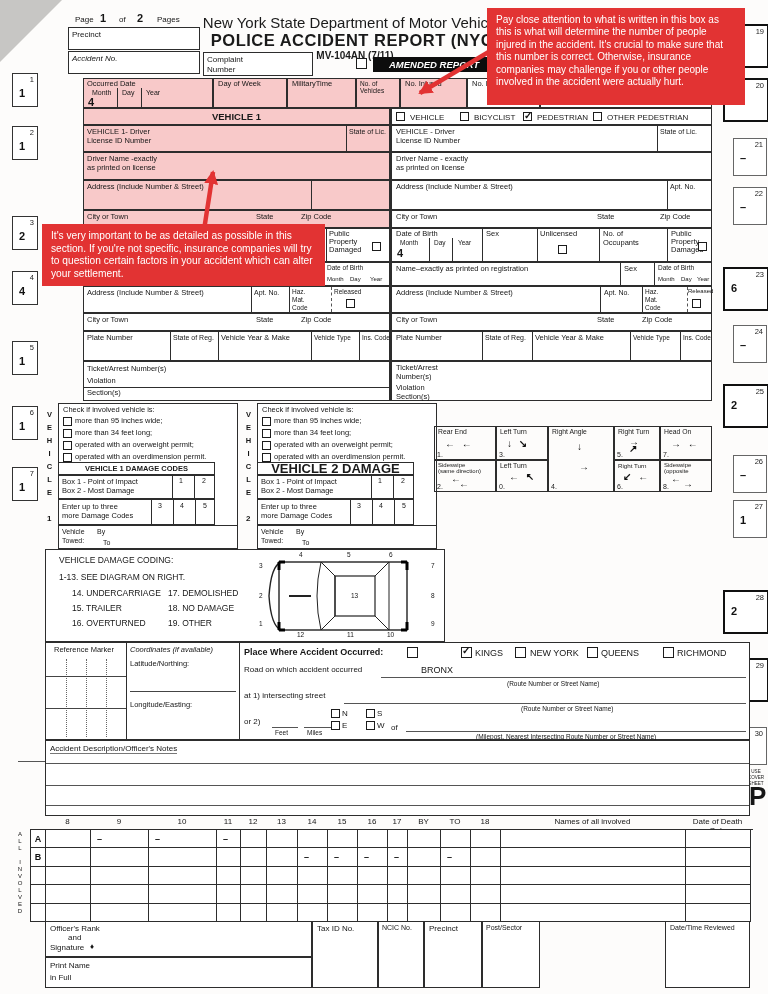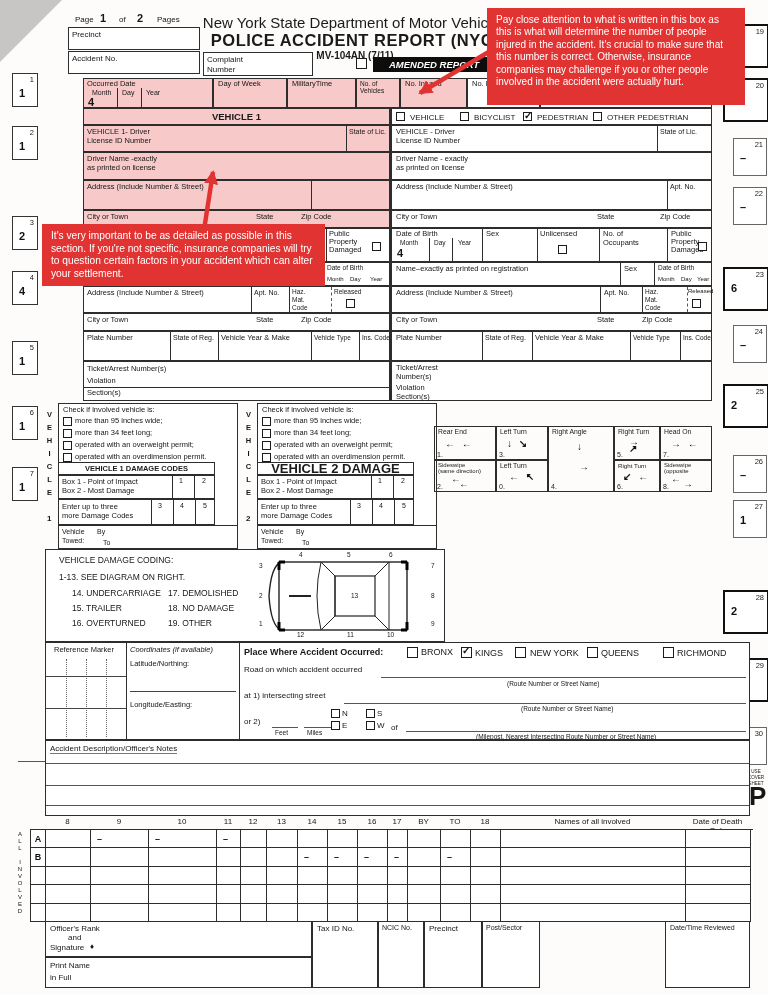--- a/index.html
+++ b/index.html
@@ -47,21 +47,21 @@
   <span class="l l8" style="left:75px;top:15px;">Page</span>
   <span class="l l11 b" style="left:100px;top:12px;">1</span>
   <span class="l l8" style="left:119px;top:15px;">of</span>
   <span class="l l11 b" style="left:137px;top:12px;">2</span>
   <span class="l l8" style="left:157px;top:15px;">Pages</span>
 
   <div class="cell" style="left:68px;top:27px;width:132px;height:23px;">
     <span class="l l8" style="left:3px;top:2px;">Precinct</span>
   </div>
   <div class="cell" style="left:68px;top:51px;width:132px;height:23px;">
-    <span class="l l8" style="left:3px;top:2px;">Accident No.</span>
+    <span class="l l8" style="left:3px;top:2px;font-style:italic;">Accident No.</span>
   </div>
   <div class="cell" style="left:203px;top:52px;width:110px;height:24px;">
     <span class="l l8" style="left:3px;top:2px;">Complaint</span>
     <span class="l l8" style="left:3px;top:12px;">Number</span>
   </div>
 
   <div class="abs ctr" style="left:200px;top:14px;width:310px;">
     <div style="font-size:15px;">New York State Department of Motor Vehicles</div>
     <div style="font-size:16.5px;font-weight:bold;letter-spacing:0.5px;">POLICE ACCIDENT REPORT (NYC)</div>
     <div style="font-size:10px;font-weight:bold;">MV-104AN (7/11)</div>
@@ -553,21 +553,21 @@
     <div class="abs" style="left:0;top:65px;width:80px;border-top:1px solid #444;"></div>
 
     <div class="vline" style="left:193px;"></div>
     <span class="l i" style="left:84px;top:3px;">Coordinates (if available)</span>
     <span class="l" style="left:84px;top:17px;">Latitude/Northing:</span>
     <div class="abs" style="left:84px;top:48px;width:106px;border-top:1px solid #444;"></div>
     <span class="l" style="left:84px;top:58px;">Longitude/Easting:</span>
 
     <span class="l b l9" style="left:198px;top:4px;">Place Where Accident Occurred:</span>
     <span class="cb" style="left:361px;top:4px;"></span>
-    <span class="l l9" style="left:375px;top:4px;">BRONX</span>
+    <span class="l l9" style="left:375px;top:22px;">BRONX</span>
     <span class="cb checked" style="left:415px;top:4px;"></span>
     <span class="l l9" style="left:429px;top:5px;">KINGS</span>
     <span class="cb" style="left:469px;top:4px;"></span>
     <span class="l l9" style="left:484px;top:5px;">NEW YORK</span>
     <span class="cb" style="left:541px;top:4px;"></span>
     <span class="l l9" style="left:555px;top:5px;">QUEENS</span>
     <span class="cb" style="left:617px;top:4px;"></span>
     <span class="l l9" style="left:631px;top:5px;">RICHMOND</span>
     <span class="l l8" style="left:198px;top:22px;">Road on which accident occurred</span>
     <div class="abs" style="left:335px;top:34px;width:365px;border-top:1px solid #555;"></div>

